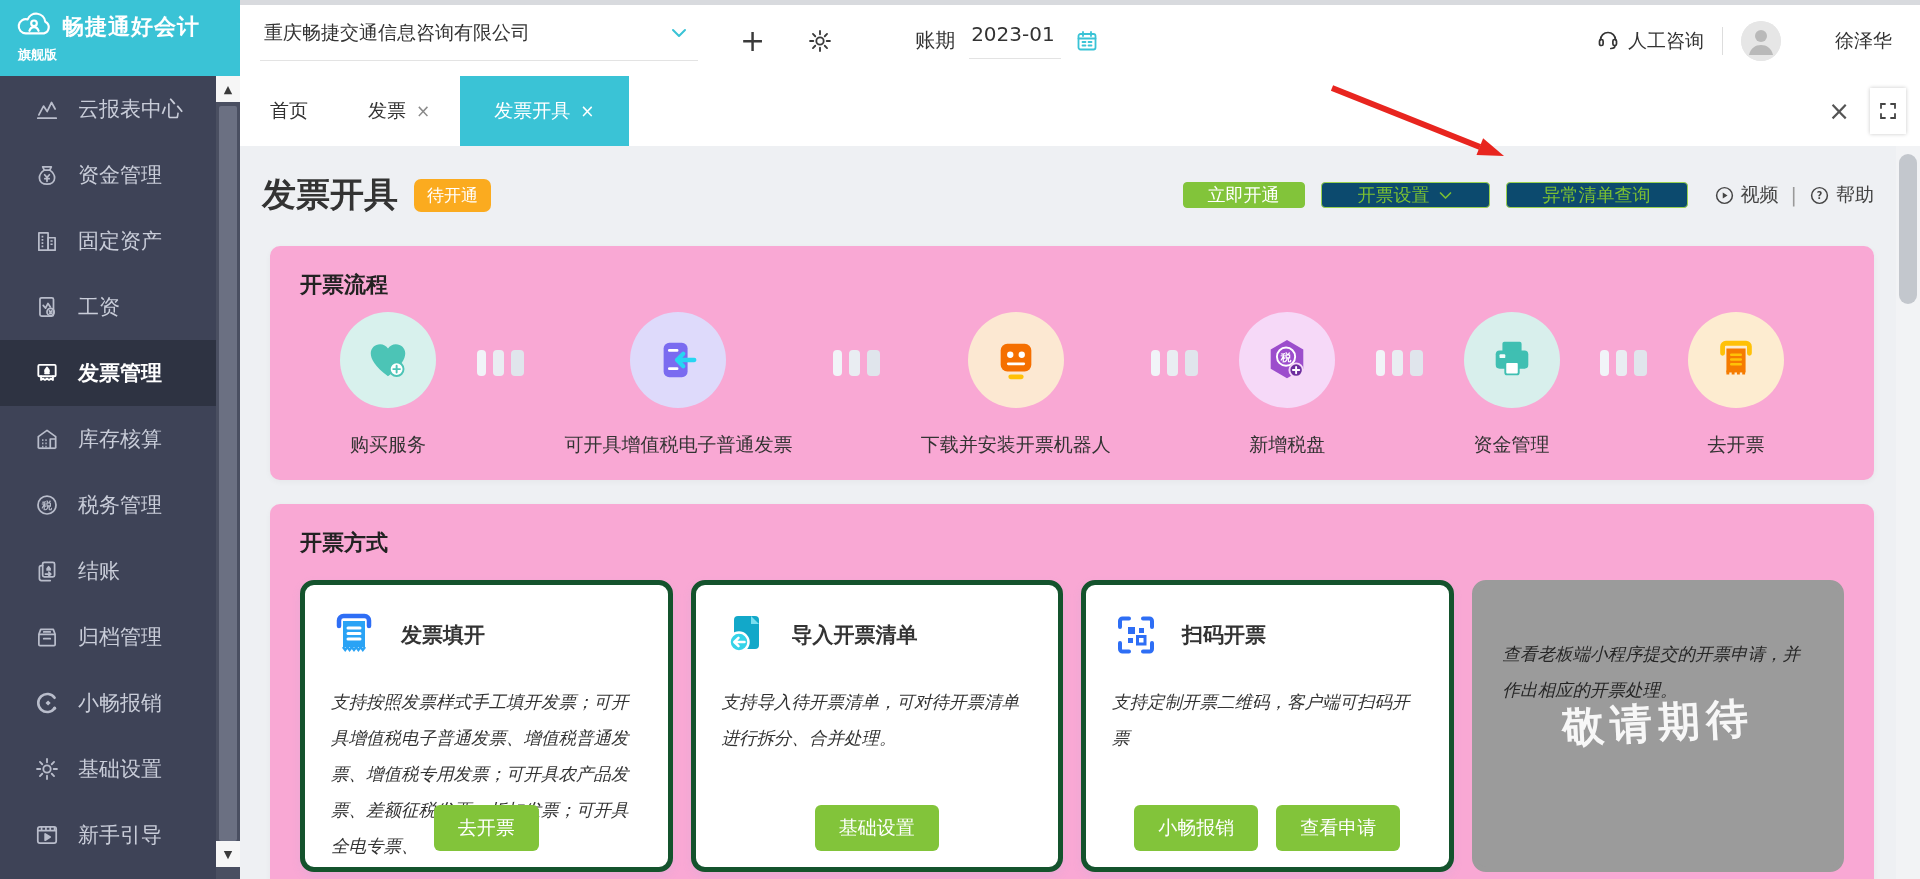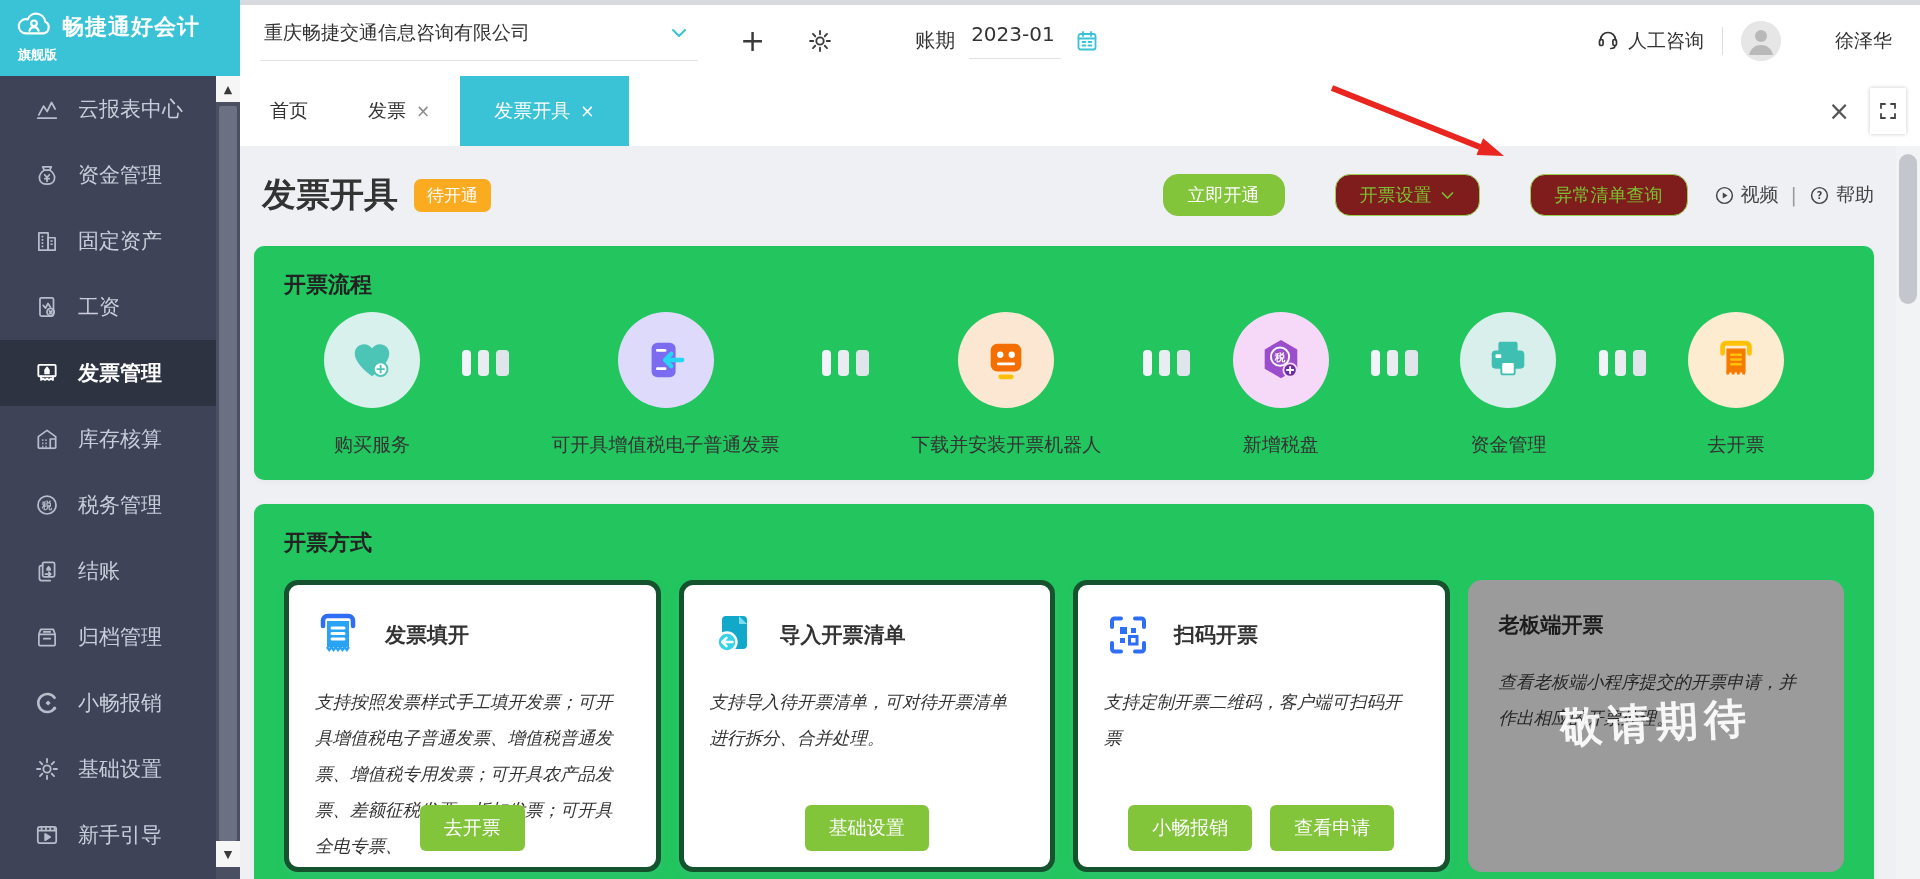--- a/index.html
+++ b/index.html
@@ -53,28 +53,28 @@
   .tabbar-right{position:absolute;right:6px;top:0;height:70px;display:flex;align-items:center;gap:20px;padding-right:8px;}
   .win-close{font-size:26px;color:#555;cursor:pointer;line-height:1;}
   .fullscreen-box{width:36px;height:46px;background:#fff;box-shadow:0 0 4px rgba(0,0,0,.22);display:flex;align-items:center;justify-content:center;cursor:pointer;}
 
   
   .content{position:relative;flex:1;background:#eef0f3;padding:18px 46px 0 14px;box-sizing:border-box;overflow:hidden;}
   .page-header{display:flex;align-items:center;height:62px;padding-left:8px;}
   .page-title{font-size:34px;font-weight:bold;color:#333;}
   .status-badge{margin-left:16px;background:#fbab1f;color:#fff;font-size:17px;padding:5px 13px;border-radius:7px;}
   .header-actions{margin-left:auto;display:flex;align-items:center;gap:16px;}
-  .btn{border-radius:15px;font-size:18px;height:42px;display:inline-flex;align-items:center;justify-content:center;cursor:pointer;box-sizing:border-box;margin-left:34px;}
+  .btn{border-radius:4px;font-size:18px;height:26px;display:inline-flex;align-items:center;justify-content:center;cursor:pointer;box-sizing:border-box;}
   .btn-solid{background:#82c43a;color:#fff;padding:0 24px;border:1px solid #82c43a;}
-  .btn-outline{background:#7f1d1d;color:#7cc032;border:1px solid #9ad14f;padding:0 24px;gap:8px;}
+  .btn-outline{background:#0c4a6e;color:#7cc032;border:1px solid #9ad14f;padding:0 36px;gap:8px;}
   .link-group{display:flex;align-items:center;gap:10px;margin-left:10px;color:#444;font-size:19px;}
   .link-item{display:flex;align-items:center;gap:6px;cursor:pointer;}
   .link-sep{color:#999;margin:0 2px;}
 
-  .panel{background:#22c55e;border-radius:10px;box-shadow:0 2px 6px rgba(0,0,0,.04);}
+  .panel{background:#f9a8d4;border-radius:10px;box-shadow:0 2px 6px rgba(0,0,0,.04);margin-left:16px;}
   .panel-title{font-size:22px;font-weight:bold;color:#222;}
 
   
   .flow-panel{margin-top:20px;padding:24px 30px;height:234px;box-sizing:border-box;}
   .flow-steps{display:flex;align-items:flex-start;justify-content:space-between;margin-top:12px;padding:0 60px 0 40px;}
   .step{display:flex;flex-direction:column;align-items:center;}
   .step-circle{width:96px;height:96px;border-radius:50%;display:flex;align-items:center;justify-content:center;}
   .step-label{margin-top:24px;font-size:19px;color:#333;white-space:nowrap;}
   .sep{display:flex;gap:7px;align-items:center;margin-top:38px;}
   .sep i{display:block;height:26px;border-radius:4px;}
@@ -530,23 +530,20 @@
               <span class="card-title">扫码开票</span>
             </div>
             <div class="card-desc">支持定制开票二维码，客户端可扫码开票</div>
             <div class="card-btns">
               <span class="btn-card">小畅报销</span>
               <span class="btn-card">查看申请</span>
             </div>
           </div>
 
           <div class="card disabled">
-            <div class="card-head">
-              <span class="card-title">老板端开票</span>
-            </div>
             <div class="card-desc">查看老板端小程序提交的开票申请，并作出相应的开票处理。</div>
             <div class="watermark">敬请期待</div>
           </div>
 
         </div>
       </section>
     </div>
 
     <div class="main-scroll">
       <div class="main-thumb"></div>

